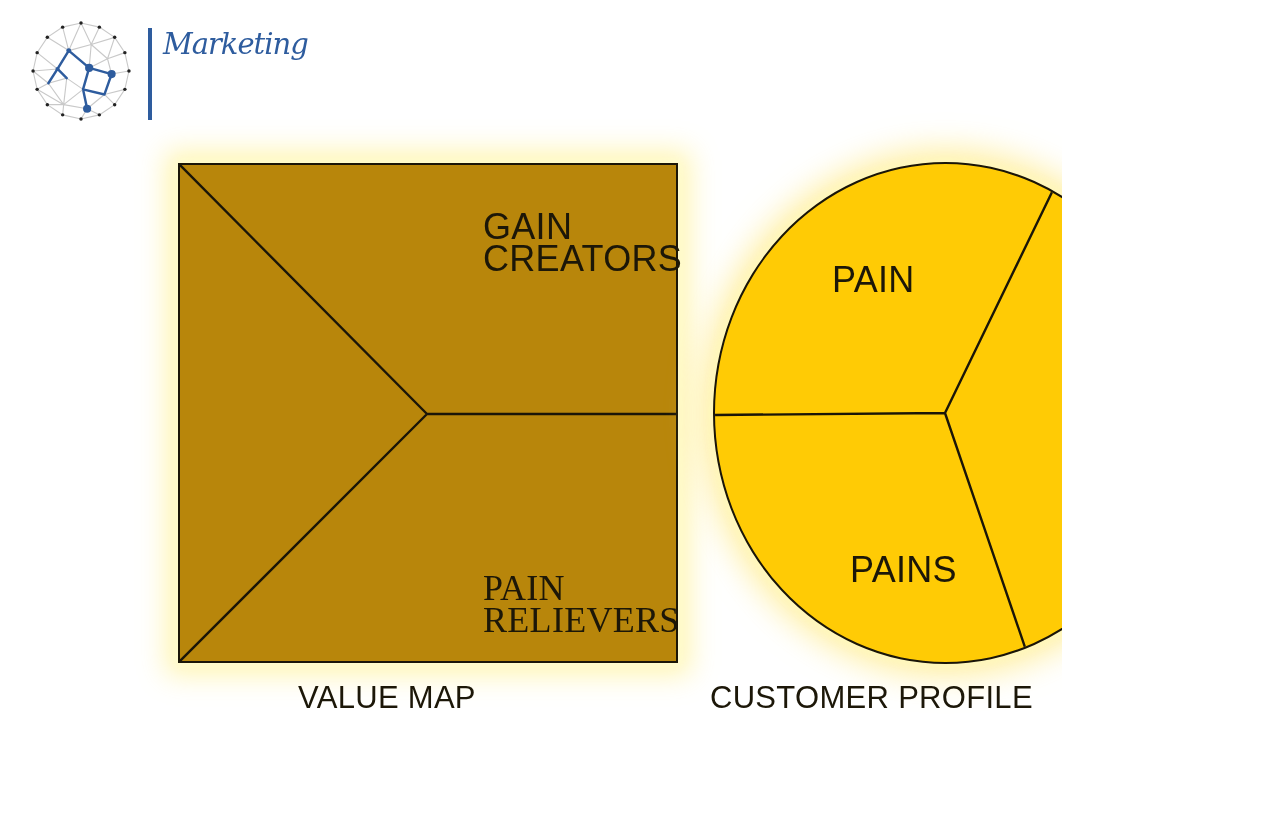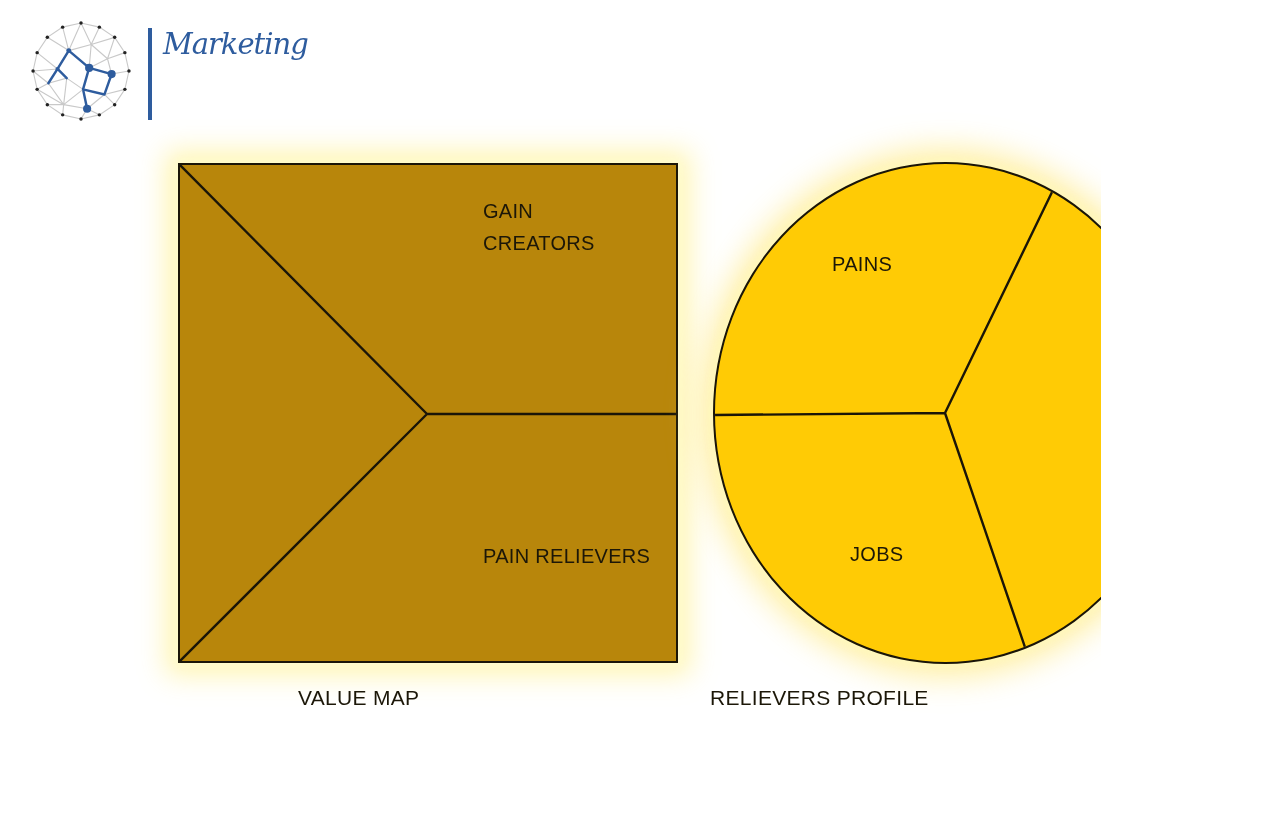--- a/index.html
+++ b/index.html
@@ -7,21 +7,20 @@
     padding: 0;
     background: #ffffff;
   }
   #stage {
     position: relative;
     width: 1062px;
     height: 840px;
     background: var(--bg, #ffffff);
     font-family: "Liberation Sans", sans-serif;
     overflow: hidden;
-    padding-left: 39px;
   }
 
   
   #logo {
     position: absolute;
     left: 30px;
     top: 18px;
     width: 280px;
     height: 108px;
   }
@@ -92,37 +91,38 @@
     position: absolute;
     left: 0;
     top: 0;
     width: 100%;
     height: 100%;
   }
 
   
   .shape-label {
     position: absolute;
-    font-size: 20px;
+    font-size: 36px;
     line-height: 32px;
     color: var(--text, #1c1708);
     letter-spacing: 0.3px;
+    margin-top: 16px;
   }
   .caption {
     position: absolute;
-    font-size: 21px;
+    font-size: 31px;
     line-height: 31px;
     color: var(--text, #1c1708);
     white-space: nowrap;
     letter-spacing: 0.3px;
   }
 
   #label-gain-creators     { left: 483px; top: 195px; width: 165px; }
   #label-products-services { left: 198px; top: 385px; width: 185px; }
-  #label-pain-relievers    { left: 483px; top: 540px; width: 175px; }
+  #label-pain-relievers    { left: 483px; top: 556px; width: 175px; font-family: Liberation Serif, serif; }
   #label-gains             { left: 832px; top: 248px; }
   #label-customer-jobs     { left: 985px; top: 385px; width: 155px; }
   #label-pains             { left: 850px; top: 538px; }
 
   #value-map-caption        { left: 298px; top: 682px; }
   #customer-profile-caption { left: 710px; top: 682px; }
 </style>
 </head>
 <body>
 
@@ -182,19 +182,19 @@
   </div>
 
   <div id="customer-profile-shape">
     <svg viewBox="0 0 461 498" preserveAspectRatio="none">
       <path d="M-2,251 L230,249 M230,249 L339,24 M230,249 L313,492" fill="none" stroke="#1a1508" stroke-width="2.4"></path>
     </svg>
   </div>
 
   <div class="shape-label" id="label-gain-creators">GAIN CREATORS</div>
   <div class="shape-label" id="label-pain-relievers">PAIN RELIEVERS</div>
-  <div class="shape-label" id="label-gains">PAINS</div>
-  <div class="shape-label" id="label-pains">JOBS</div>
+  <div class="shape-label" id="label-gains">PAIN</div>
+  <div class="shape-label" id="label-pains">PAINS</div>
 
   <div class="caption" id="value-map-caption">VALUE MAP</div>
-  <div class="caption" id="customer-profile-caption">RELIEVERS PROFILE</div>
+  <div class="caption" id="customer-profile-caption">CUSTOMER PROFILE</div>
 
 </div>
 
 </body></html>

